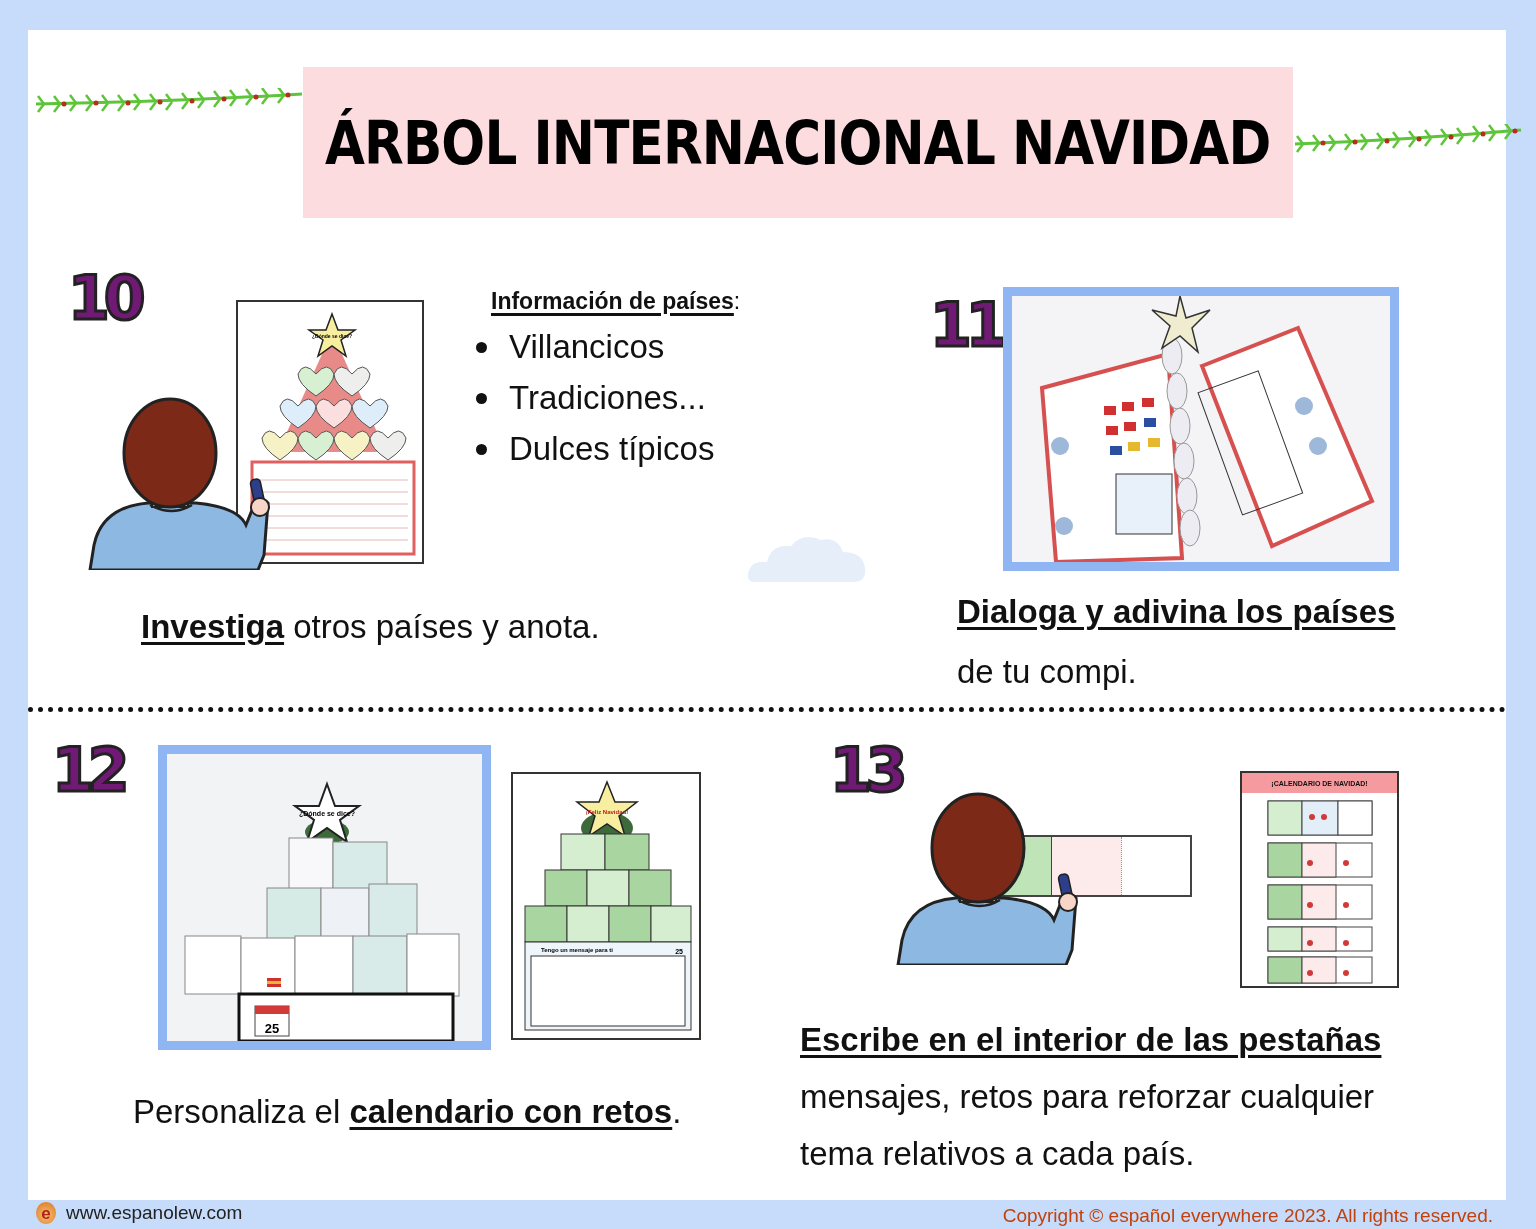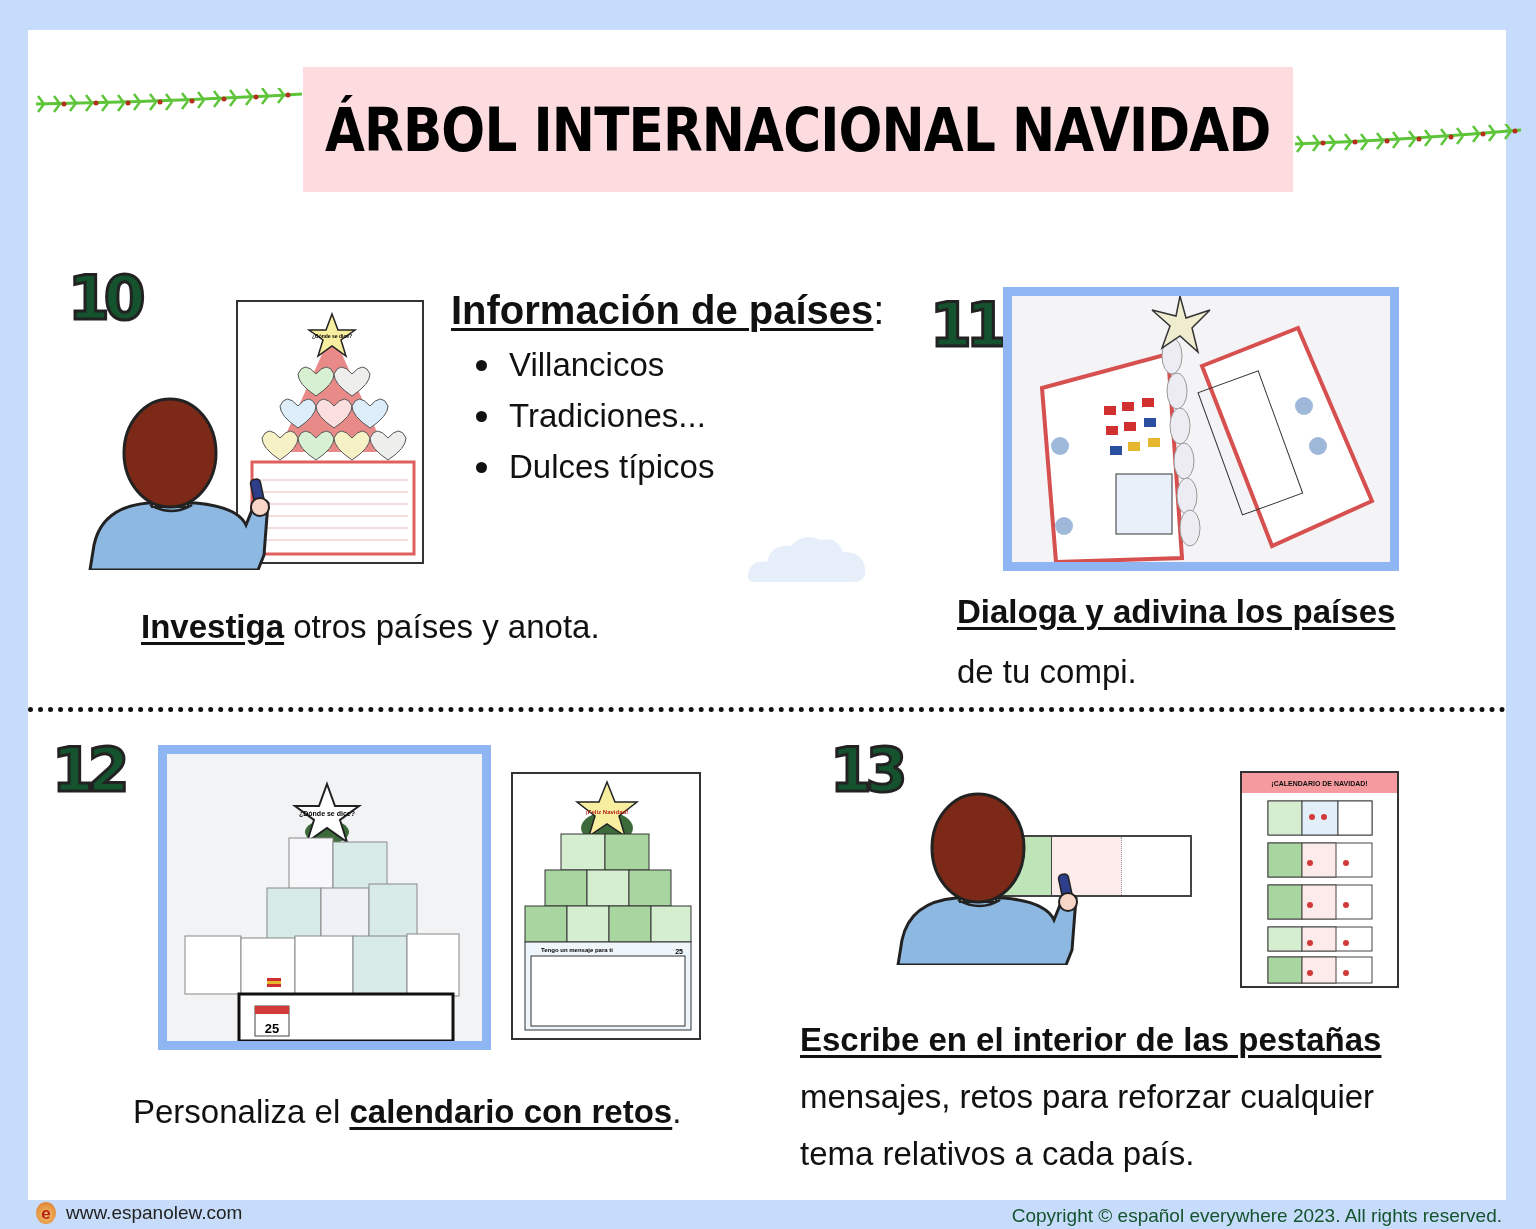--- a/index.html
+++ b/index.html
@@ -15,21 +15,21 @@
       left: 28px; top: 30px;
       width: 1478px; height: 1170px;
       background: #ffffff;
     }
     .abs { position: absolute; }
 
     
     .title-box {
       position: absolute;
       left: 303px; top: 67px;
-      width: 990px; height: 125px;
+      width: 990px; height: 151px;
       background: #fcdcdf;
       display: flex; align-items: center; justify-content: center; text-align: center;
     }
     .title-text {
       font-family: "DejaVu Sans", sans-serif;
       font-weight: 900;
       font-size: 60px;
       letter-spacing: -1px;
       transform: scaleX(0.86);
       color: #000;
@@ -38,39 +38,39 @@
 
     
     .garland { position: absolute; height: 30px; }
 
     
     .step-num {
       position: absolute;
       font-family: "DejaVu Sans", sans-serif;
       font-weight: 900;
       font-size: 60px;
-      color: #14532d;
+      color: #701a75;
       -webkit-text-stroke: 3px #222;
       letter-spacing: -6px;
       line-height: 1;
     }
 
     
     .caption {
       position: absolute;
       font-size: 33px;
       line-height: 1.2;
       color: #111;
       text-align: left;
       white-space: nowrap;
     }
     .u-bold { font-weight: bold; text-decoration: underline; text-decoration-thickness: 3px; text-underline-offset: 4px; }
 
     .info-block { position: absolute; left: 451px; top: 288px; }
-    .info-heading { font-size: 40px; }
+    .info-heading { font-size: 23px; margin-left: 40px; }
     .info-list { list-style: none; margin-top: 6px; }
     .info-list li {
       font-size: 33px; line-height: 51px;
       padding-left: 58px; position: relative;
     }
     .info-list li::before {
       content: ""; position: absolute; left: 25px; top: 21px;
       width: 11px; height: 11px; border-radius: 50%; background: #111;
     }
 
@@ -102,22 +102,22 @@
       font-size: 19px; color: #222;
     }
     .logo-e {
       width: 20px; height: 22px; border-radius: 50%;
       background: radial-gradient(circle at 50% 60%, #f6c36b 0%, #e28a3b 70%);
       color: #b3231c; font-weight: bold; font-size: 17px;
       display: flex; align-items: center; justify-content: center;
       line-height: 1;
     }
     .footer-right {
-      position: absolute; right: 34px; top: 1205px;
-      font-size: 19px; color: #14532d;
+      position: absolute; right: 43px; top: 1205px;
+      font-size: 19px; color: #c2410c;
     }
 
     .cloud { position: absolute; }
   </style>
 </head>
 <body>
 
 <div class="page"></div>
 
 <svg class="garland" style="left:34px;top:88px;width:270px;height:30px" viewBox="0 0 270 30">

